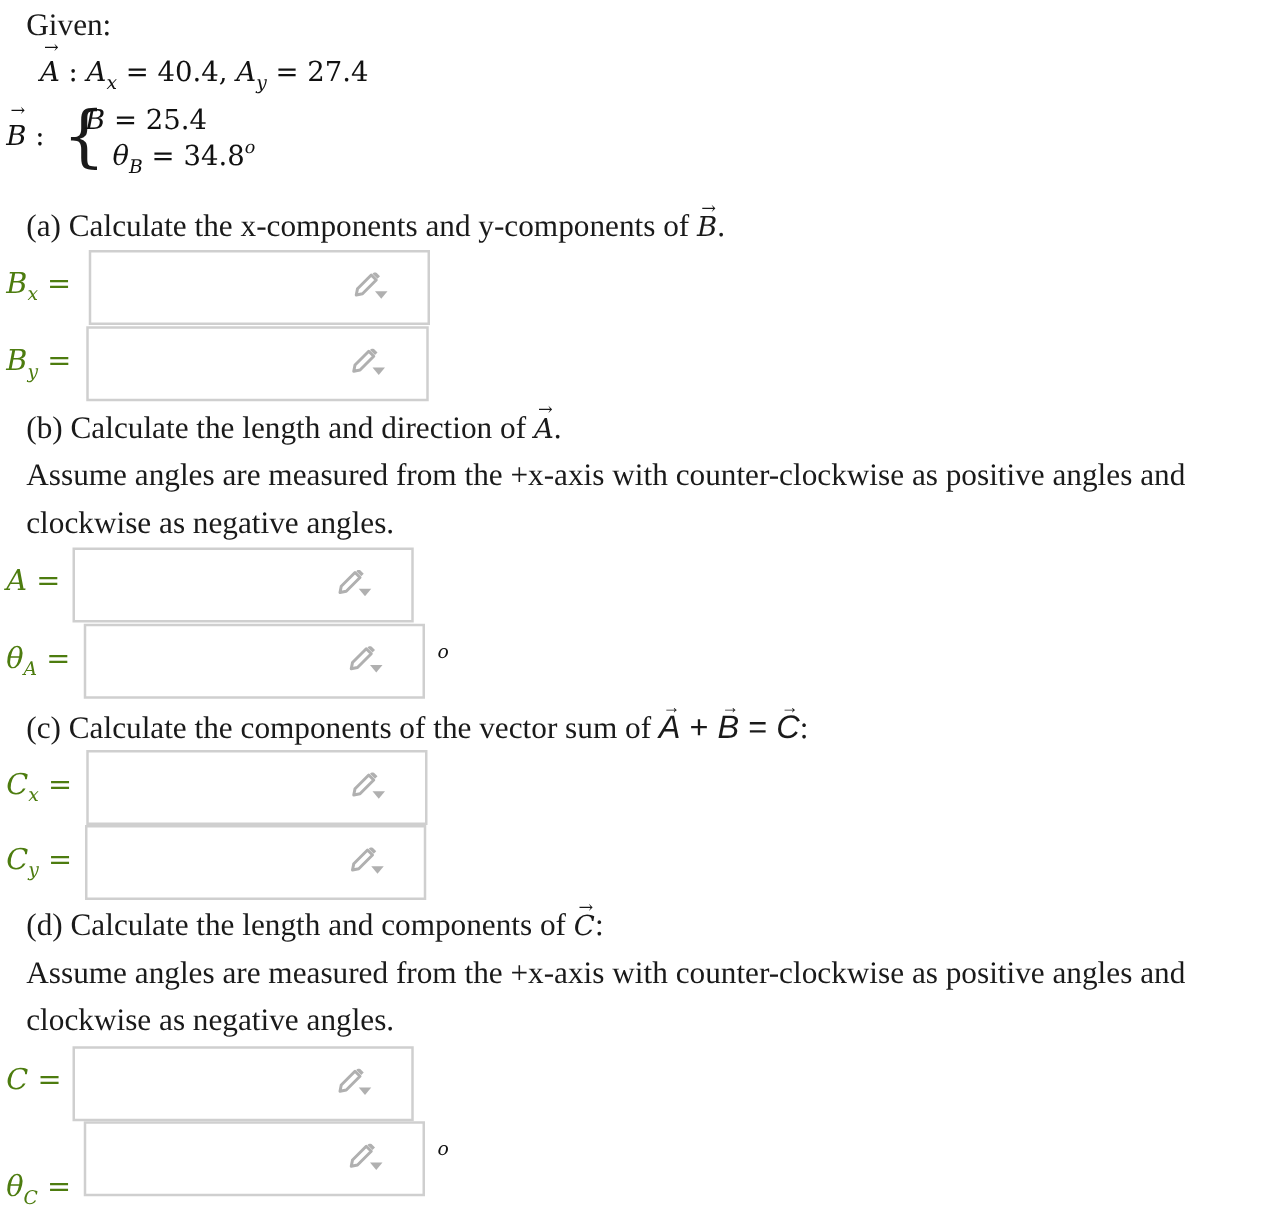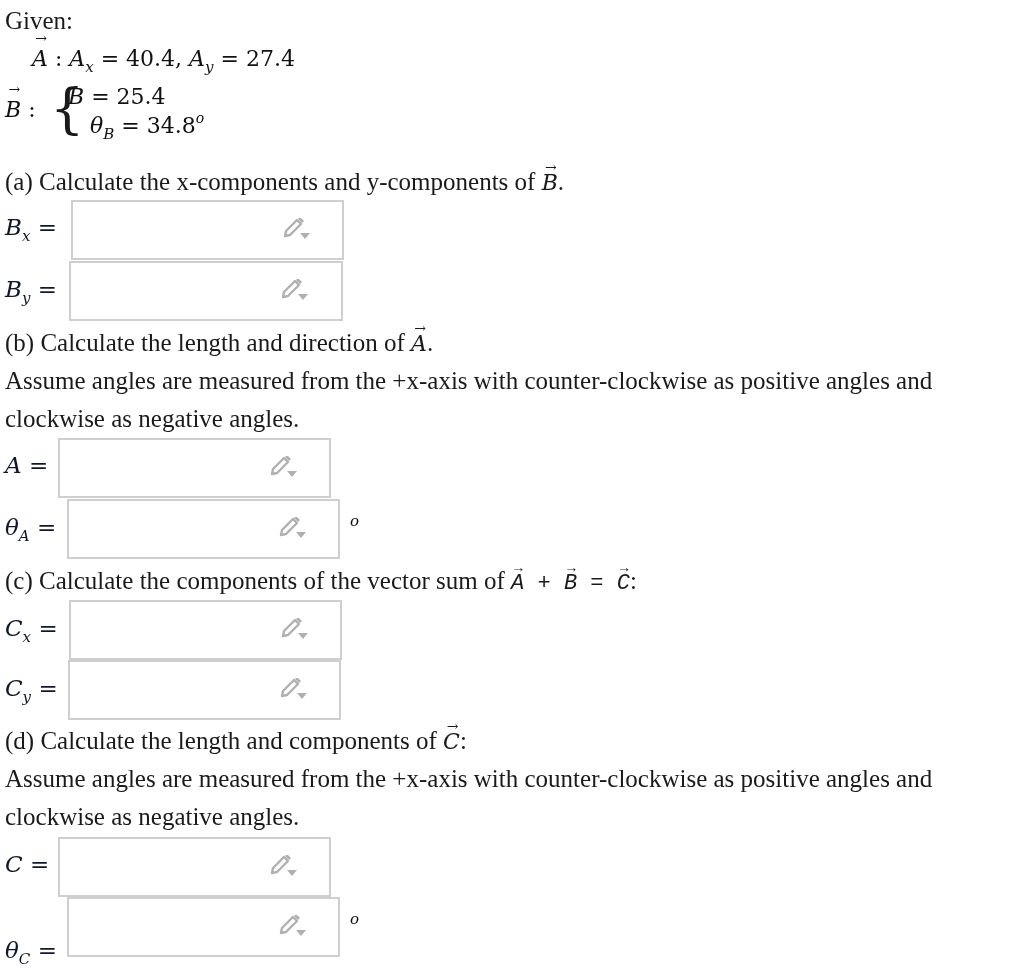--- a/index.html
+++ b/index.html
@@ -1,42 +1,42 @@
 <!DOCTYPE html>
 <html><head>
   <meta charset="utf-8">
   <style>
     html, body { margin: 0; padding: 0; background: #ffffff; }
     body {
       width: 1024px; height: 971px; position: relative; overflow: hidden;
       color: #1a1a1a;
       font-family: "Liberation Serif", "DejaVu Serif", serif;
     }
-    .prose { position: absolute; left: 5px; font-size: 25px; line-height: 38px; white-space: nowrap; }
+    .prose { position: absolute; left: 21px; font-size: 25px; line-height: 38px; white-space: nowrap; }
     .math { position: absolute; font-family: "DejaVu Serif", "Liberation Serif", serif; font-size: 22px; color: #111; white-space: nowrap; }
     .mi { font-style: italic; }
     .sub { font-size: 15px; font-style: italic; position: relative; top: 6px; }
     .sup { font-size: 14px; font-style: italic; position: relative; top: -10px; }
     .vec { position: relative; display: inline-block; font-style: italic; }
     .vec::before {
       content: "\2192"; position: absolute; left: 50%; top: -16px;
       transform: translateX(-40%); font-size: 14px; font-style: normal;
     }
     .brace { font-size: 54px; line-height: 54px; font-family: "DejaVu Serif", serif; font-weight: 200; position: absolute; }
     .answer-box {
       position: absolute; box-sizing: border-box;
       border: 2px solid #cfcfcf; background: #ffffff;
       cursor: text;
     }
     .pencil {
       position: absolute; top: 50%; transform: translateY(-50%);
       width: 30px; height: 24px;
     }
     .degree { position: absolute; font-family: "DejaVu Serif", serif; font-style: italic; font-size: 15px; color: #111; }
-    .label { position: absolute; left: 5px; font-family: "DejaVu Serif", serif; font-size: 23px; color: #0f172a; white-space: nowrap; }
+    .label { position: absolute; left: 5px; font-family: "DejaVu Serif", serif; font-size: 23px; color: #4d7c0f; white-space: nowrap; }
   </style>
 </head>
 <body>
 
 <div class="prose" style="top:2px;">Given:</div>
 
 <div class="math" style="left:5px; top:46px;margin-left:27px;">
   <span class="vec">A</span>
   <span> : </span>
   <span class="mi">A</span><span class="sub">x</span>
@@ -121,21 +121,21 @@
     <g fill="#b0b0b0">
       <path d="M14 2 l4 4 -11 11 -5 1 1 -5z" fill="none" stroke="#b0b0b0" stroke-width="2.4" stroke-linejoin="round"></path>
       <path d="M15 1 l4 4 2-2 -4-4z"></path>
       <path d="M17 15 h10 l-5 6z"></path>
     </g>
   </svg>
 </div>
 <div class="degree" style="left:350px; top:512px;">o</div>
 
 <div class="prose" style="top:562px;">
-  <span>(c) Calculate the components of the vector sum of </span><span style="font-family:Liberation Mono, monospace;font-size:22px;"><span class="vec">A</span> <span>+</span> <span class="vec">B</span> <span>=</span> <span class="vec">C</span></span><span>:</span>
+  <span>(c) Calculate the components of the vector sum of </span><span style="font-family:Liberation Sans, sans-serif;font-size:26px;"><span class="vec">A</span> <span>+</span> <span class="vec">B</span> <span>=</span> <span class="vec">C</span></span><span>:</span>
 </div>
 
 <div class="label" style="top:615px;">
   <span class="mi">C</span><span class="sub">x</span> <span>=</span>
 </div>
 <div class="answer-box" style="left:69px; top:600px; width:273px; height:60px;">
   <svg class="pencil" style="left:210px;" viewBox="0 0 30 24">
     <g fill="#b0b0b0">
       <path d="M14 2 l4 4 -11 11 -5 1 1 -5z" fill="none" stroke="#b0b0b0" stroke-width="2.4" stroke-linejoin="round"></path>
       <path d="M15 1 l4 4 2-2 -4-4z"></path>

